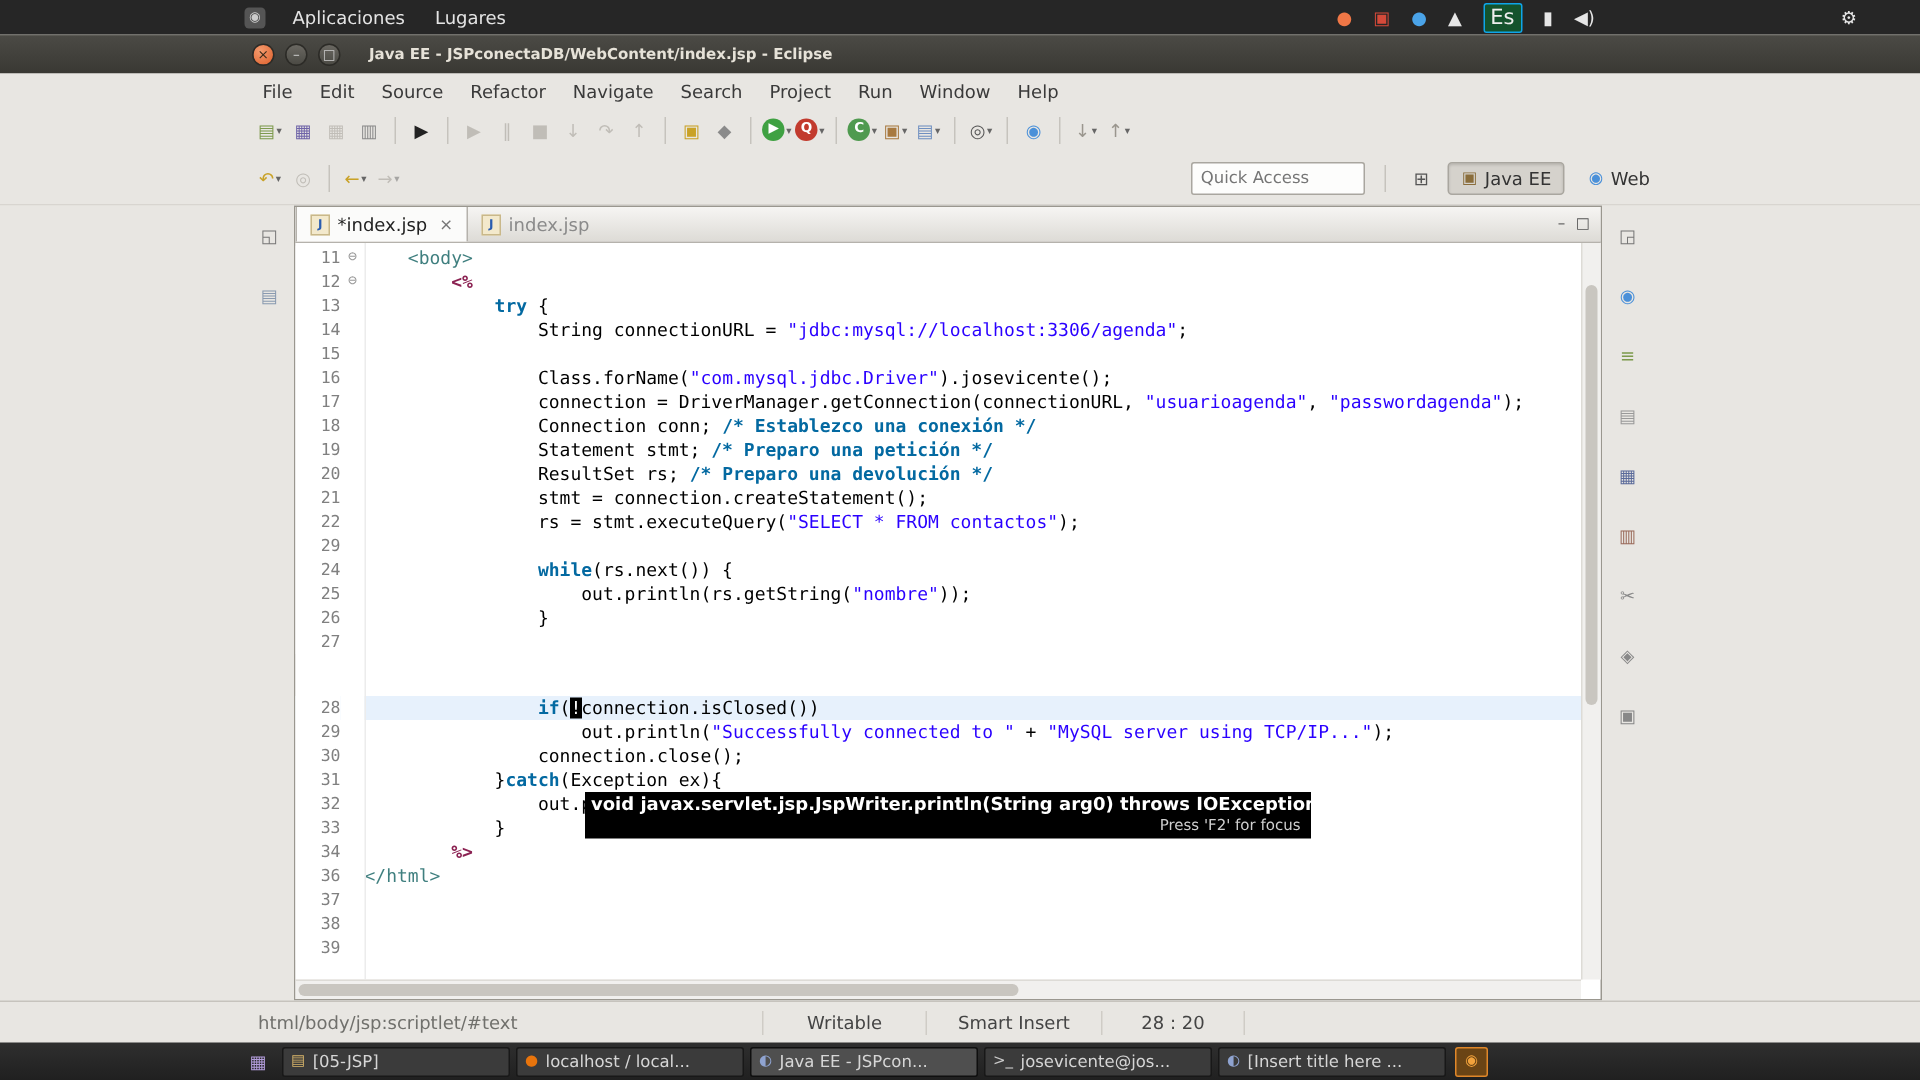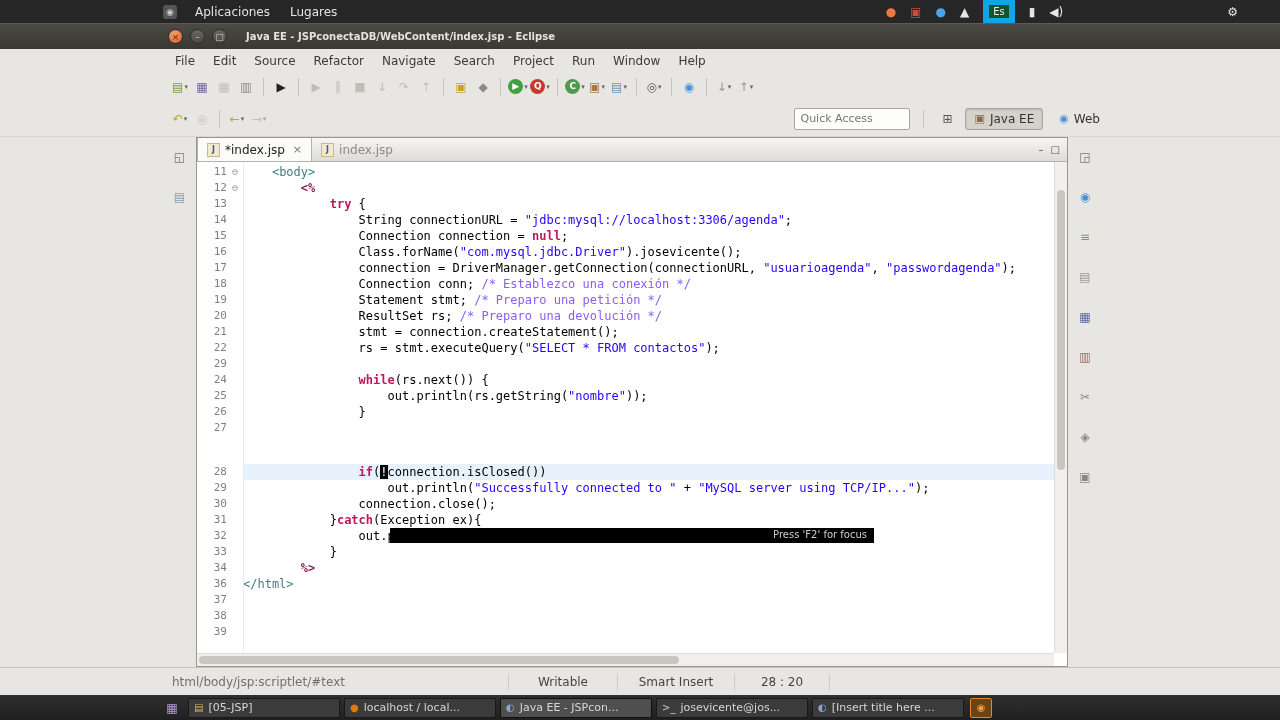--- a/index.html
+++ b/index.html
@@ -6,21 +6,21 @@
   .screen{position:relative;width:1280px;height:720px;overflow:hidden;background:#e8e6e2;
           font-family:"DejaVu Sans",sans-serif;font-size:12px;color:#333;}
   
   .top-panel{position:absolute;top:0;left:0;right:0;height:23px;background:#262626;color:#dcdcdc;
              display:flex;align-items:center;padding-left:163px;box-sizing:border-box;}
   .panel-logo{width:14px;height:14px;border-radius:3px;background:#555;margin-right:8px;display:inline-flex;
               align-items:center;justify-content:center;color:#ccc;font-size:9px;}
   .panel-menu{padding:0 10px;font-size:12px;color:#e4e4e4;}
   .tray{margin-left:auto;display:flex;align-items:center;gap:14px;margin-right:42px;}
   .tray-icon{font-size:12px;line-height:1;}
-  .tray-text{background:#14532d;border:6px solid #0ea5e9;color:#eee;font-size:10px;padding:1px 4px;border-radius:2px;}
+  .tray-text{background:#14532d;border:1px solid #0ea5e9;color:#eee;font-size:14px;padding:1px 4px;border-radius:2px;}
   
   .titlebar{position:absolute;top:23px;left:0;right:0;height:26px;background:linear-gradient(#4b4a45,#393833);
             border-top:1px solid #5c5b55;box-sizing:border-box;display:flex;align-items:center;
             padding-left:168px;color:#e8e4dc;}
   .win-btn{width:15px;height:15px;border-radius:50%;display:inline-flex;align-items:center;justify-content:center;
            font-size:9px;color:#3a2a1a;margin-right:7px;border:1px solid #2c2b27;box-sizing:border-box;}
   .win-close{background:radial-gradient(circle at 35% 30%,#f59b6e,#dd5f2b);}
   .win-min,.win-max{background:linear-gradient(#6a6862,#4b4a44);color:#ccc;}
   .win-title{margin-left:12px;font-weight:bold;font-size:10px;color:#e6e2d8;}
   
@@ -64,23 +64,23 @@
   .tab-close{color:#777;font-size:11px;margin-left:3px;}
   .tabbar-btns{margin-left:auto;display:flex;align-items:center;gap:7px;margin-right:7px;color:#555;font-size:10px;}
   .code-region{position:absolute;left:0;right:0;top:24px;bottom:13px;overflow:hidden;background:#fff;
                font-family:"DejaVu Sans Mono",monospace;font-size:12px;line-height:16px;padding-top:2px;}
   .code-region::after{content:"";position:absolute;left:46px;top:0;bottom:0;width:1px;background:#ececec;}
   .code-line{display:flex;height:16px;white-space:pre;}
   .code-line.current{background:#e7f1fc;margin-top:28px;}
   .gutter-num{width:30px;flex:none;text-align:right;color:#808080;font-size:11px;background:#fff;}
   .fold{width:16px;flex:none;text-align:center;color:#999;font-size:10px;background:#fff;}
   .code-text{white-space:pre;color:#000;}
-  .seg-kw{color:#be185d;font-weight:bold;}
+  .seg-kw{color:#0369a1;font-weight:bold;}
   .seg-str{color:#2a00ff;}
-  .seg-com{color:#8b5cf6;}
+  .seg-com{color:#0369a1;font-weight:bold;}
   .seg-tag{color:#3f7f7f;}
   .seg-delim{color:#8b2252;font-weight:bold;}
   .seg-plain{color:#000;}
   .seg-cursor{background:#000;color:#fff;}
   .vscroll{position:absolute;right:0;top:24px;bottom:13px;width:13px;background:#f1f0ee;border-left:1px solid #dddbd6;box-sizing:border-box;}
   .vscroll .thumb{position:absolute;left:2px;right:2px;top:28px;height:280px;background:#c9c6c0;border-radius:4px;}
   .hscroll{position:absolute;left:0;right:13px;bottom:0;height:13px;background:#f1f0ee;border-top:1px solid #dddbd6;box-sizing:border-box;}
   .hscroll .thumb{position:absolute;top:2px;bottom:2px;left:2px;width:480px;background:#c9c6c0;border-radius:4px;}
   .tooltip{position:absolute;left:193px;top:390px;width:484px;z-index:5;font-family:"DejaVu Sans",sans-serif;}
   .tt1{background:#000;color:#fff;font-weight:bold;font-size:12px;padding:1px 4px;white-space:nowrap;}
@@ -292,21 +292,21 @@
           <span>–</span>
           <span>□</span>
         </span>
       </div>
 
       <div class="code-region">
           <div class="code-line"><span class="gutter-num">11</span><span class="fold">⊖</span><span class="code-text"><span class="seg-plain">    </span><span class="seg-tag">&lt;body&gt;</span></span></div>
           <div class="code-line"><span class="gutter-num">12</span><span class="fold">⊖</span><span class="code-text"><span class="seg-plain">        </span><span class="seg-delim">&lt;%</span></span></div>
           <div class="code-line"><span class="gutter-num">13</span><span class="fold"></span><span class="code-text"><span class="seg-plain">            </span><span class="seg-kw">try</span><span class="seg-plain"> {</span></span></div>
           <div class="code-line"><span class="gutter-num">14</span><span class="fold"></span><span class="code-text"><span class="seg-plain">                String connectionURL = </span><span class="seg-str">"jdbc:mysql://localhost:3306/agenda"</span><span class="seg-plain">;</span></span></div>
-          <div class="code-line"><span class="gutter-num">15</span><span class="fold"></span><span class="code-text"><span class="seg-plain">                Connection connection = </span><span class="seg-kw">null</span><span class="seg-plain">;</span></span></div>
+          <div class="code-line"><span class="gutter-num">15</span><span class="fold"></span></div>
           <div class="code-line"><span class="gutter-num">16</span><span class="fold"></span><span class="code-text"><span class="seg-plain">                Class.forName(</span><span class="seg-str">"com.mysql.jdbc.Driver"</span><span class="seg-plain">).josevicente();</span></span></div>
           <div class="code-line"><span class="gutter-num">17</span><span class="fold"></span><span class="code-text"><span class="seg-plain">                connection = DriverManager.getConnection(connectionURL, </span><span class="seg-str">"usuarioagenda"</span><span class="seg-plain">, </span><span class="seg-str">"passwordagenda"</span><span class="seg-plain">);</span></span></div>
           <div class="code-line"><span class="gutter-num">18</span><span class="fold"></span><span class="code-text"><span class="seg-plain">                Connection conn; </span><span class="seg-com">/* Establezco una conexión */</span></span></div>
           <div class="code-line"><span class="gutter-num">19</span><span class="fold"></span><span class="code-text"><span class="seg-plain">                Statement stmt; </span><span class="seg-com">/* Preparo una petición */</span></span></div>
           <div class="code-line"><span class="gutter-num">20</span><span class="fold"></span><span class="code-text"><span class="seg-plain">                ResultSet rs; </span><span class="seg-com">/* Preparo una devolución */</span></span></div>
           <div class="code-line"><span class="gutter-num">21</span><span class="fold"></span><span class="code-text"><span class="seg-plain">                stmt = connection.createStatement();</span></span></div>
           <div class="code-line"><span class="gutter-num">22</span><span class="fold"></span><span class="code-text"><span class="seg-plain">                rs = stmt.executeQuery(</span><span class="seg-str">"SELECT * FROM contactos"</span><span class="seg-plain">);</span></span></div>
           <div class="code-line"><span class="gutter-num">29</span><span class="fold"></span><span class="code-text"></span></div>
           <div class="code-line"><span class="gutter-num">24</span><span class="fold"></span><span class="code-text"><span class="seg-plain">                </span><span class="seg-kw">while</span><span class="seg-plain">(rs.next()) {</span></span></div>
           <div class="code-line"><span class="gutter-num">25</span><span class="fold"></span><span class="code-text"><span class="seg-plain">                    out.println(rs.getString(</span><span class="seg-str">"nombre"</span><span class="seg-plain">));</span></span></div>
@@ -326,20 +326,21 @@
         </div>
 
       <div class="vscroll">
           <div class="thumb"></div>
         </div>
       <div class="hscroll">
           <div class="thumb"></div>
         </div>
 
       <div class="tooltip">
+        <div class="tt1">void javax.servlet.jsp.JspWriter.println(String arg0) throws IOException</div>
         <div class="tt2">Press 'F2' for focus</div>
       </div>
     </div>
 
     <div class="rail rail-right">
         <span class="tb-btn">
           <span class="tb-glyph" style="color: rgb(119, 119, 119);">◲</span>
         </span>
         <span class="tb-btn">
           <span class="tb-glyph" style="color: rgb(74, 144, 217);">◉</span>

